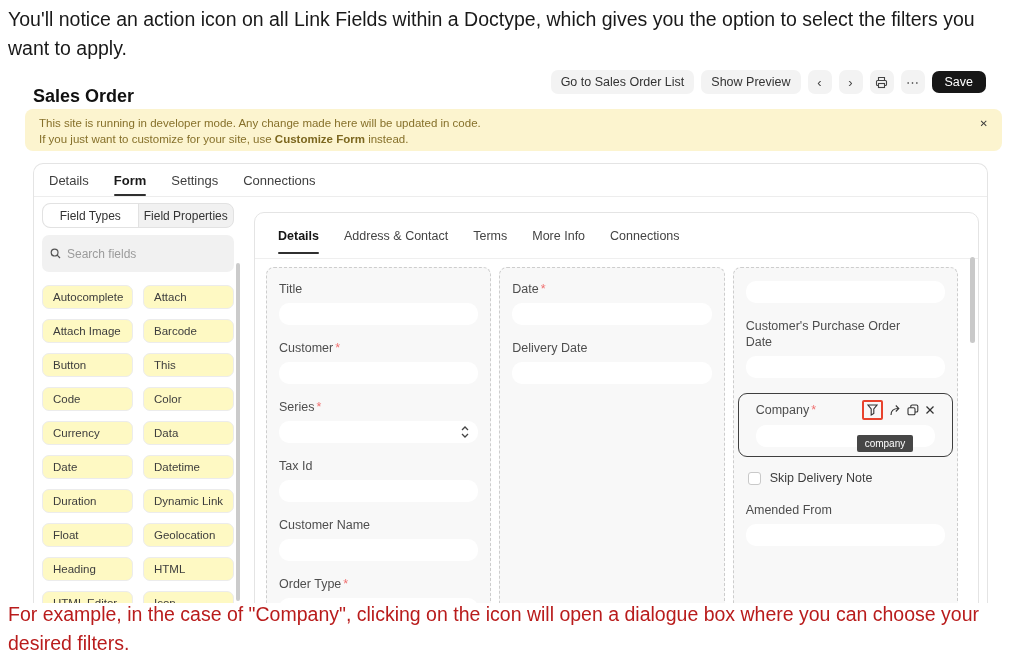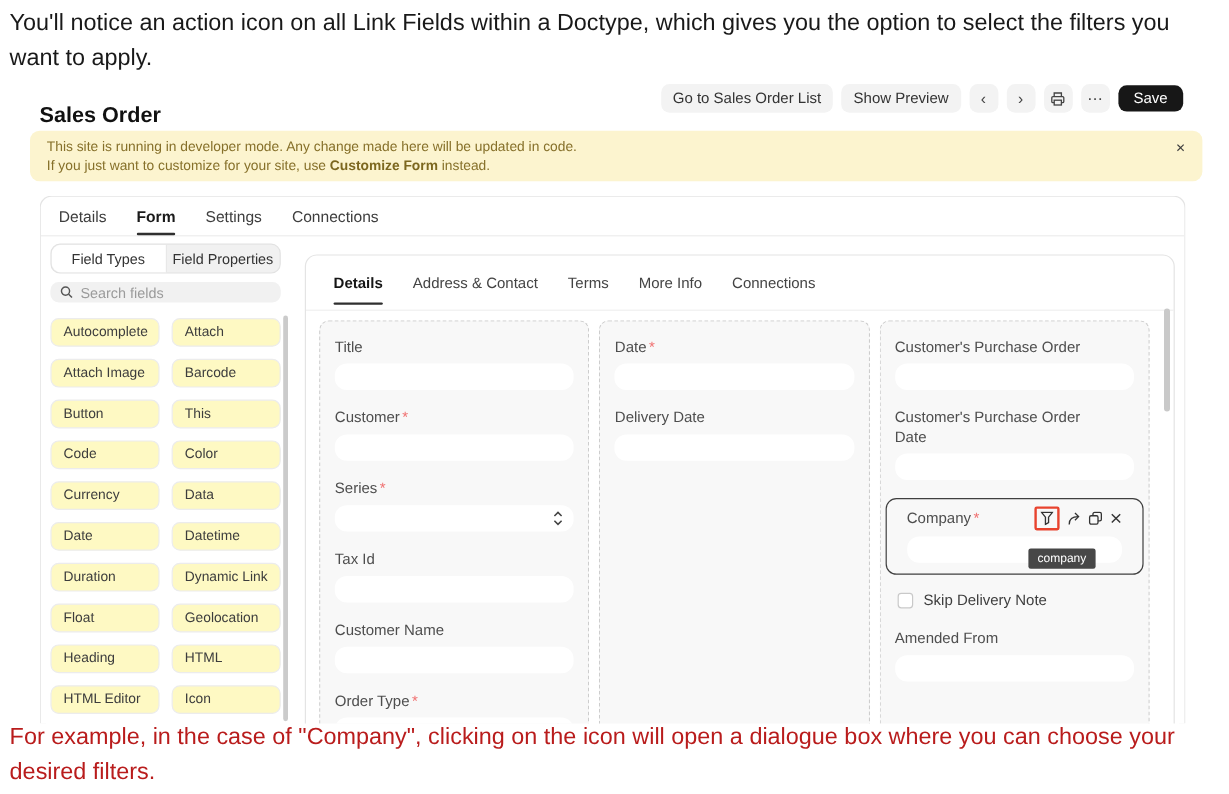--- a/index.html
+++ b/index.html
@@ -33,21 +33,21 @@
   .main-tab { position:relative; height:100%; display:flex; align-items:center; cursor:pointer; }
   .main-tab.active { font-weight:bold; color:#1a1a1a; }
   .main-tab.active::after { content:""; position:absolute; left:0; right:0; bottom:0; height:2px; background:#2f2f2f; border-radius:2px; }
   .card-body { display:flex; padding:6px 8px 0; height:calc(100% - 34px); }
 
   
   .sidebar { width:192px; flex:none; }
   .toggle { display:flex; height:25px; border:1px solid #e2e2e2; border-radius:8px; overflow:hidden; font-size:12px; color:#333; margin-top:0; background:#f1f1f1; }
   .toggle-seg { flex:1; display:flex; align-items:center; justify-content:center; cursor:pointer; }
   .toggle-seg.active { background:#fff; border-right:1px solid #e2e2e2; border-radius:8px 0 0 8px; }
-  .search { margin-top:7px; height:17px; background:#f1f1f1; border-radius:7px; display:flex; align-items:center; padding:0 8px; gap:6px; }
+  .search { margin-top:7px; height:37px; background:#f1f1f1; border-radius:7px; display:flex; align-items:center; padding:0 8px; gap:6px; }
   .search input { border:none; background:transparent; outline:none; font-size:12px; color:#333; width:100%; font-family:inherit; }
   .search input::placeholder { color:#9b9b9b; }
   .ft-grid { margin-top:13px; display:grid; grid-template-columns:1fr 1fr; column-gap:10px; row-gap:10px; }
   .ft-btn { height:24px; background:#fef9c3; border:1px solid #ececec; border-radius:7px; font-size:11.5px; color:#3d3d3d; display:flex; align-items:center; padding-left:10px; cursor:pointer; }
 
   .sb-scroll { position:absolute; left:202px; top:99px; width:4px; height:338px; background:#cbcbcb; border-radius:2px; }
 
   
   .panel { flex:1; margin-left:20px; margin-top:9px; background:#fff; border:1px solid #e4e4e4; border-radius:10px; position:relative; height:420px; }
   .panel-tabs { display:flex; gap:25px; padding-left:23px; height:46px; align-items:center; border-bottom:1px solid #efefef; font-size:12.5px; color:#444; }
@@ -225,21 +225,20 @@
             <input class="f-input" style="">
           </div>
           <div class="field">
             <div class="f-label"><span>Delivery Date</span></div>
             <input class="f-input" style="">
           </div>
         </div>
 
         <div class="col">
           <div class="field">
-            <div class="f-label"><span>Customer's Purchase Order</span></div>
             <input class="f-input" style="">
           </div>
           <div class="field">
             <div class="f-label narrow"><span>Customer's Purchase Order Date</span></div>
             <input class="f-input" style="">
           </div>
 
           <div class="company-box">
             <div class="cb-head">
               <div class="f-label" style="margin-bottom:0"><span>Company</span><span class="req">*</span></div>

